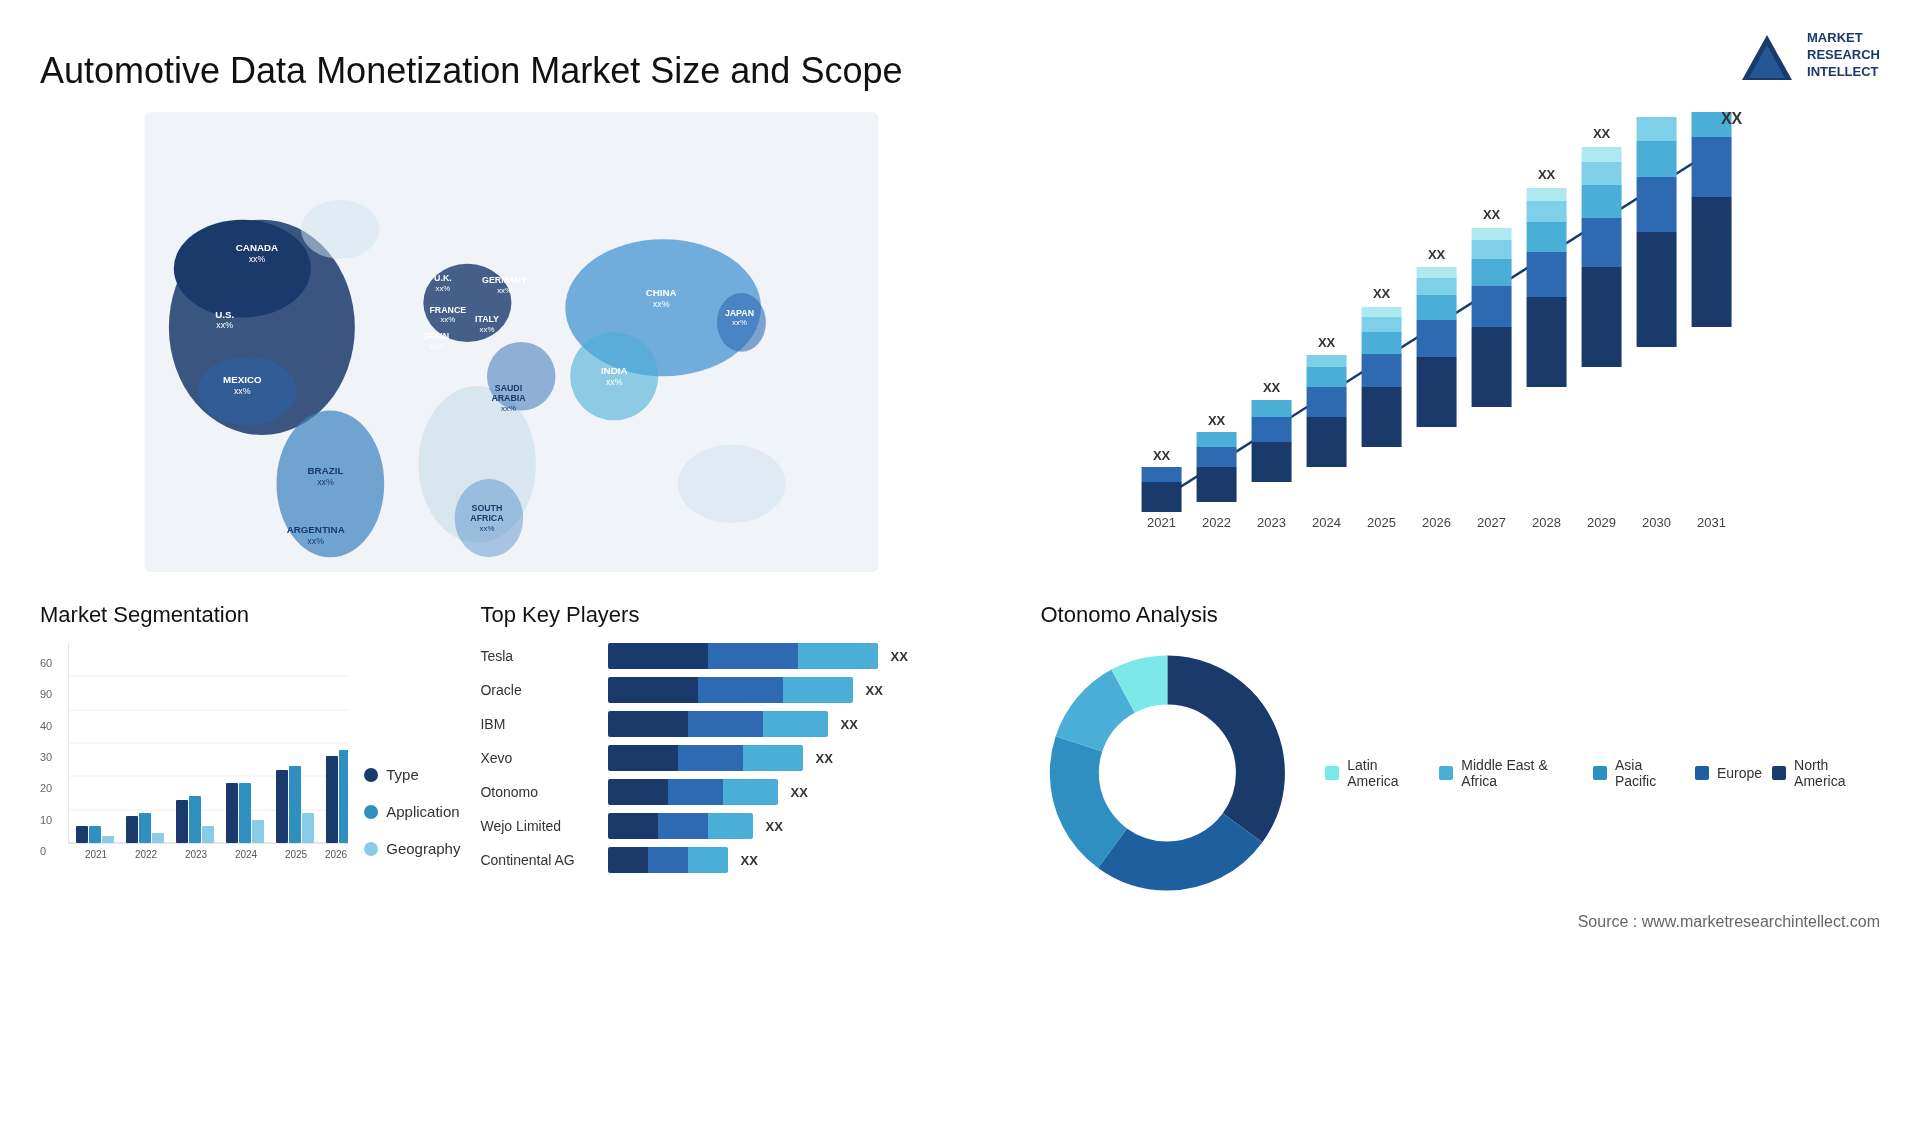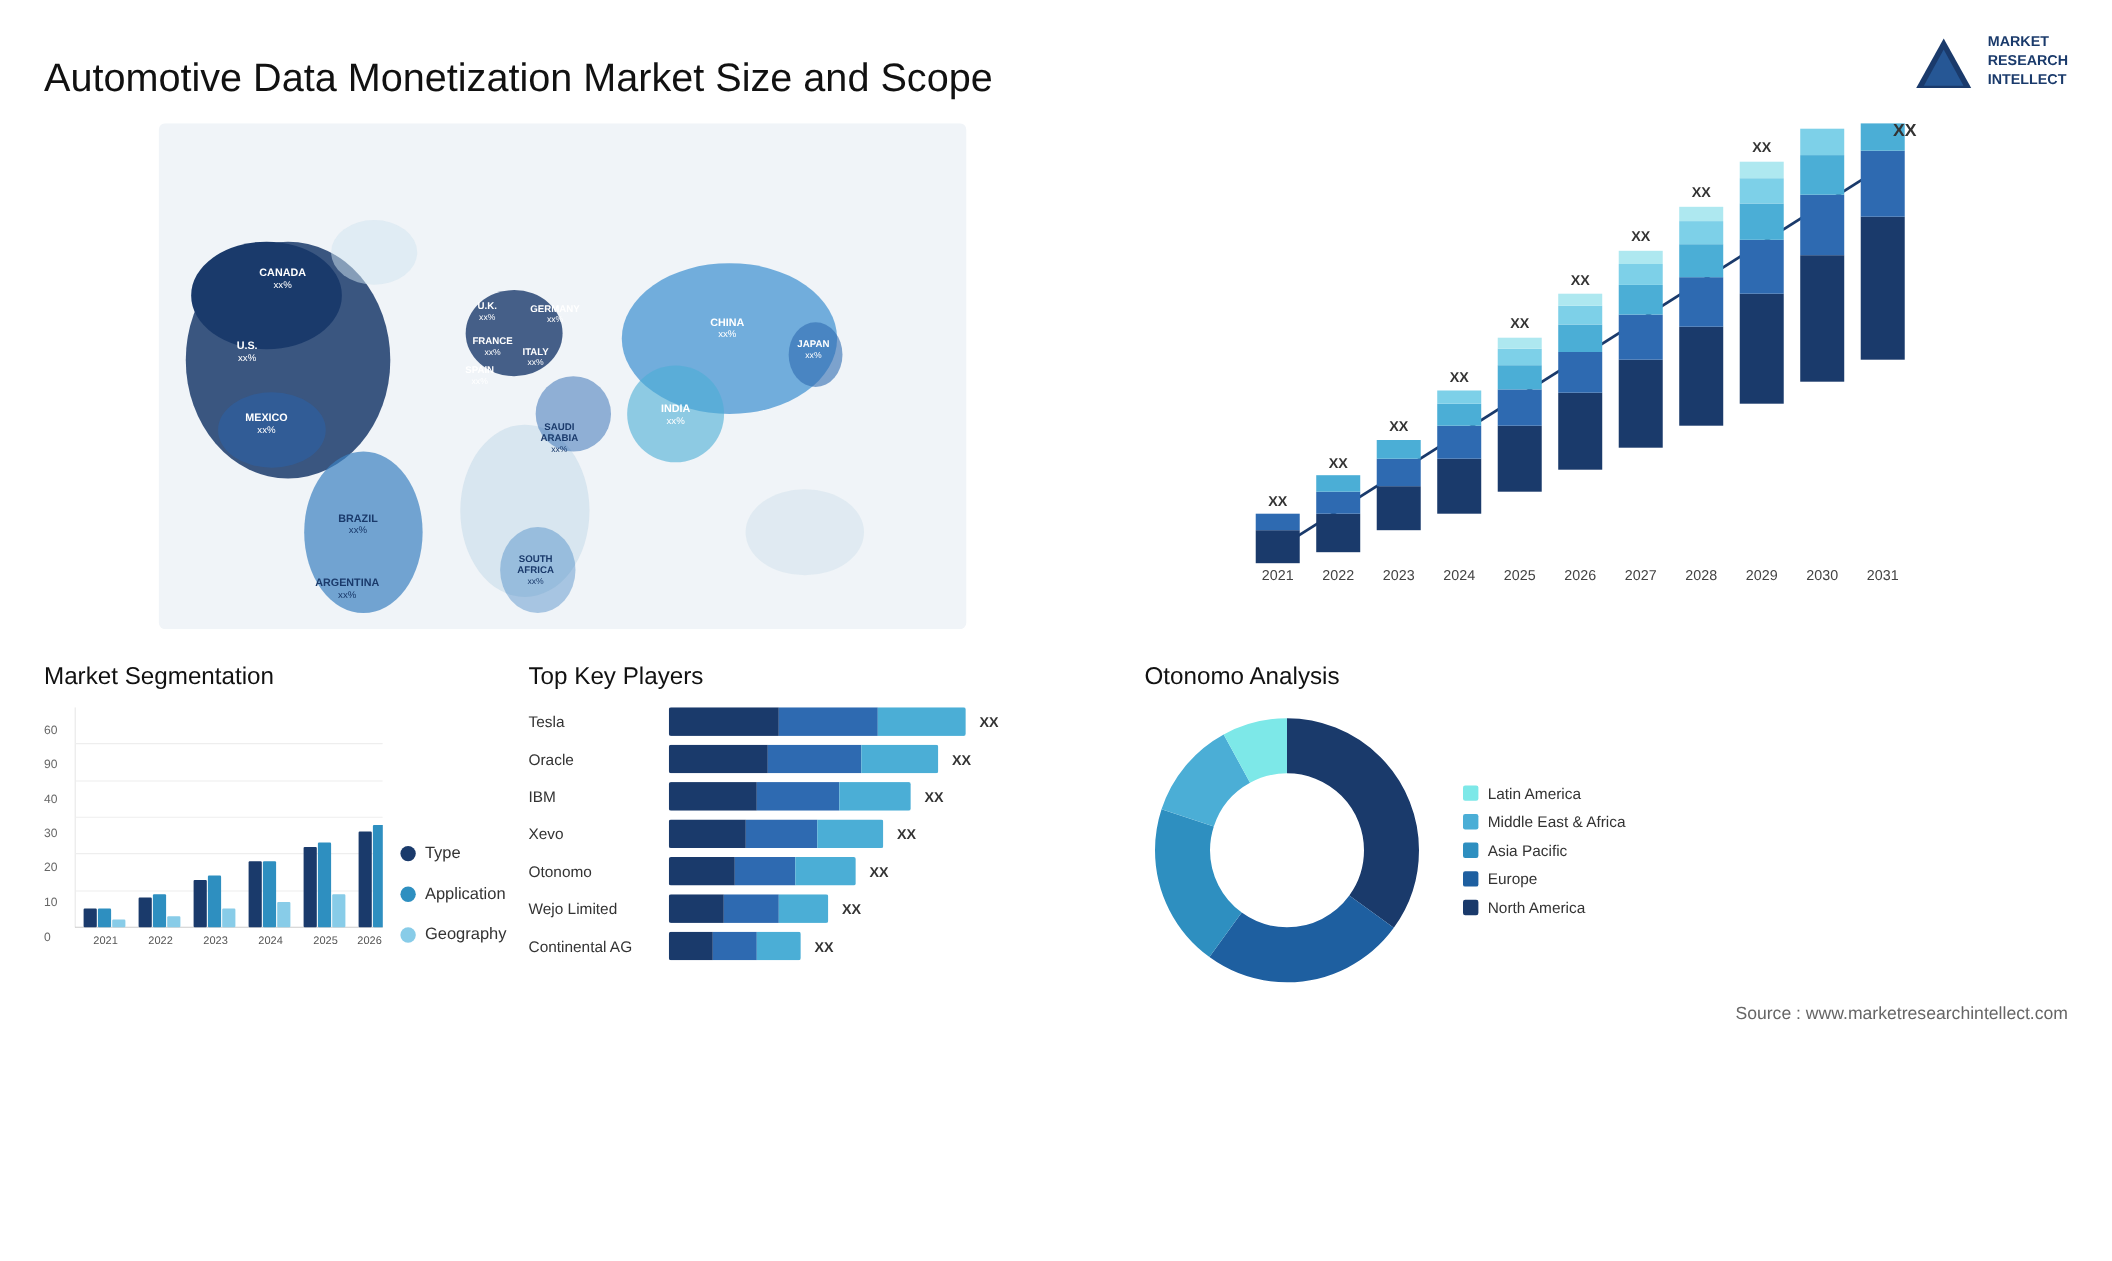--- a/index.html
+++ b/index.html
@@ -143,21 +143,21 @@
     }
 
     
     .donut-section {
       display: flex;
       align-items: center;
       gap: 30px;
     }
     .donut-legend {
       display: flex;
-      flex-direction: column;
+      flex-direction: row;
       gap: 10px;
     }
     .donut-legend-item {
       display: flex;
       align-items: center;
       gap: 8px;
       font-size: 14px;
       color: #333;
     }
     .donut-legend-dot {

